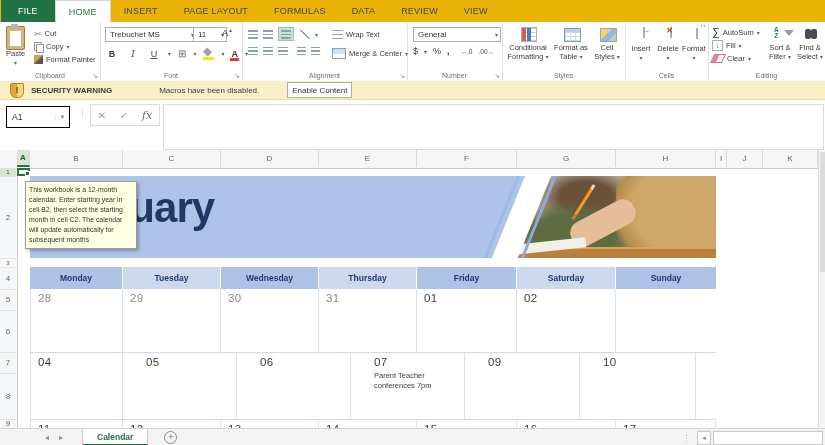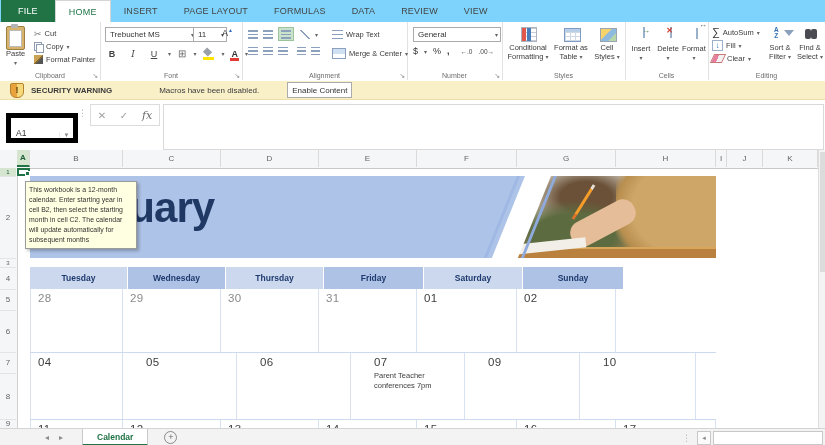--- a/index.html
+++ b/index.html
@@ -1,20 +1,20 @@
 <!DOCTYPE html>
 <html><head>
 <meta charset="utf-8">
 <style>
   html,body{margin:0;padding:0;background:#fff;}
   #screen{position:relative;width:825px;height:445px;overflow:hidden;background:#fff;
           font-family:"Liberation Sans",sans-serif;-webkit-font-smoothing:antialiased;}
   .abs{position:absolute;}
   
-  #tabbar{left:0;top:0;width:825px;height:22px;background:#7dd3fc;display:flex;align-items:stretch;}
+  #tabbar{left:0;top:0;width:825px;height:22px;background:#eab308;display:flex;align-items:stretch;}
   .rtab{font-size:9px;color:#444;display:flex;align-items:center;padding:0 13px;letter-spacing:.2px;cursor:default;}
   .rtab.file{background:#217346;color:#fff;padding:0 17px;margin-left:1px;}
   .rtab.active{color:#217346;background:#fff;border:1px solid #d5d5d5;border-bottom:none;}
   
   #ribbon{left:0;top:22px;width:825px;height:59px;background:#fff;border-bottom:1px solid #d2d2d2;}
   .rgroup{position:absolute;top:0;height:58px;border-right:1px solid #e2e2e2;}
   .rgroup .glabel{position:absolute;bottom:1px;left:0;right:0;text-align:center;font-size:7px;color:#6e6e6e;}
   .launcher{position:absolute;bottom:1px;right:2px;font-size:7px;color:#8c8c8c;line-height:7px;}
   .sbtn{display:flex;align-items:center;gap:3px;font-size:7.5px;color:#3b3b3b;height:13px;white-space:nowrap;}
   .caret{font-size:6px;color:#666;}
@@ -68,21 +68,21 @@
   .i-binoc:before,.i-binoc:after{content:"";position:absolute;top:0;width:6px;height:10px;background:#4a4a52;border-radius:2px;}
   .i-binoc:before{left:0}.i-binoc:after{right:0}
   
   #msgbar{left:0;top:81px;width:825px;height:18px;background:#f9f0c8;border-bottom:1px solid #ece0a8;display:flex;align-items:center;}
   .shield{width:12px;height:13px;margin-left:10px;background:linear-gradient(90deg,#e8a33d 0 50%,#f6d97a 50%);border-radius:2px 2px 6px 6px;position:relative;border:1px solid #b5812c;}
   .shield:before{content:"!";position:absolute;left:0;right:0;top:0;text-align:center;font-size:9px;font-weight:bold;color:#5b3f05;line-height:12px;}
   #msgbar .t1{font-size:8px;font-weight:bold;color:#3b3b3b;margin-left:7px;}
   #msgbar .t2{font-size:8px;color:#3b3b3b;margin-left:8px;padding-left:39px;}
   #enable-btn{margin-left:28px;height:14px;padding:0 4px;background:#fff;border:1px solid #ababab;font-size:8px;color:#333;display:flex;align-items:center;}
   
-  #namebox{left:6px;top:113px;width:62px;height:20px;border:5px solid #000000;display:flex;align-items:flex-end;font-size:8.5px;color:#333;}
+  #namebox{left:6px;top:106px;width:62px;height:20px;border:1px solid #000000;display:flex;align-items:center;font-size:8.5px;color:#333;}
   #namebox .nb-val{padding-left:5px;flex:1;}
   #namebox .nb-dd{width:13px;text-align:center;color:#8a8a8a;font-size:6px;border-left:1px solid #eee;}
   #fxdots{left:78px;top:108px;font-size:9px;color:#b0b0b0;}
   #fxbox{left:90px;top:104px;width:68px;height:20px;border:1px solid #dcdcdc;display:flex;align-items:center;justify-content:space-around;}
   #fxbox .x{color:#a0a0a0;font-size:10px;}
   #fxbox .ck{color:#a0a0a0;font-size:10px;}
   #fxbox .fx{color:#6a6a6a;font-size:11px;font-style:italic;font-family:"DejaVu Serif",serif;}
   #formulabar{left:163px;top:104px;width:659px;height:44px;border:1px solid #d9d9d9;background:#fff;}
   
   #colheads{left:0;top:150px;width:818px;height:18px;background:#f5f6f7;border-bottom:1px solid #c9c9c9;}
@@ -385,20 +385,21 @@
     </div>
     <div class="stripe" style="left:478px;width:26px;"></div>
     <div class="stripe" style="left:470px;width:3px;background:#9fb8e4;"></div>
     <div class="stripe" style="left:507px;width:3px;background:#8fabdd;"></div>
     <div id="month-title">January</div>
   </div>
 
   <div id="tooltip" class="abs">This workbook is a 12-month calendar. Enter starting year in cell B2, then select the starting month in cell C2. The calendar will update automatically for subsequent months</div>
 
   <div id="dayheads" class="abs">
+    <div class="dh dark" style="width:93px;">Monday</div>
     <div class="dh light" style="width:98px;">Tuesday</div>
     <div class="dh dark" style="width:98px;">Wednesday</div>
     <div class="dh light" style="width:98px;">Thursday</div>
     <div class="dh dark" style="width:100px;">Friday</div>
     <div class="dh light" style="width:99px;">Saturday</div>
     <div class="dh dark" style="width:100px;border-right:none;">Sunday</div>
   </div>
 
   <div id="calbody" class="abs">
     <div class="week first" style="height:63px;">

